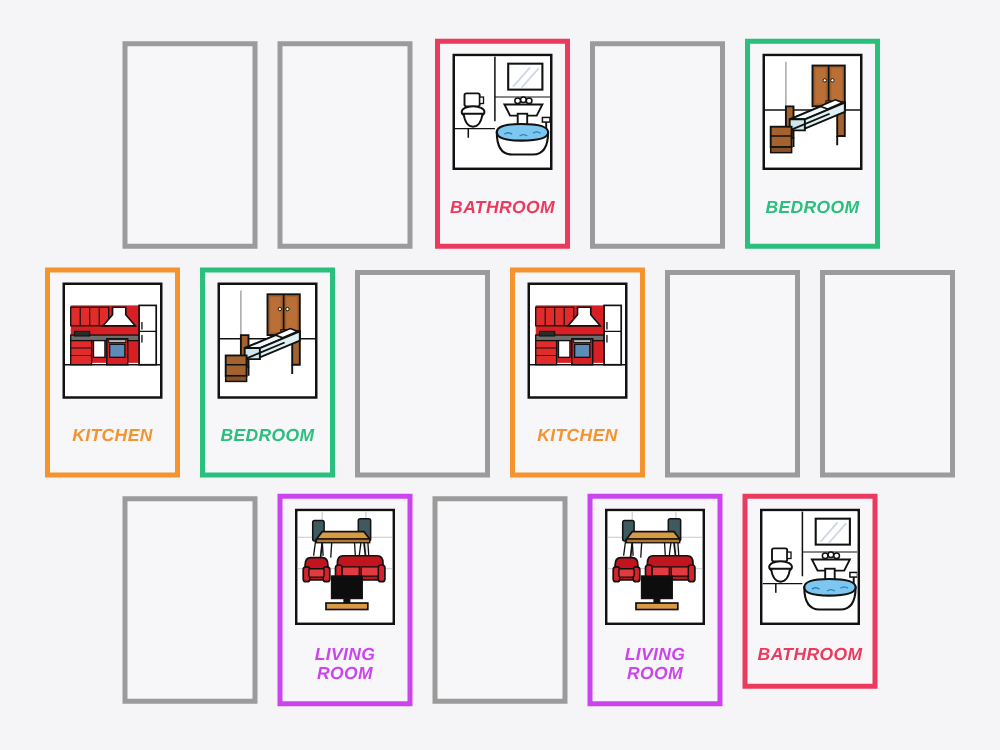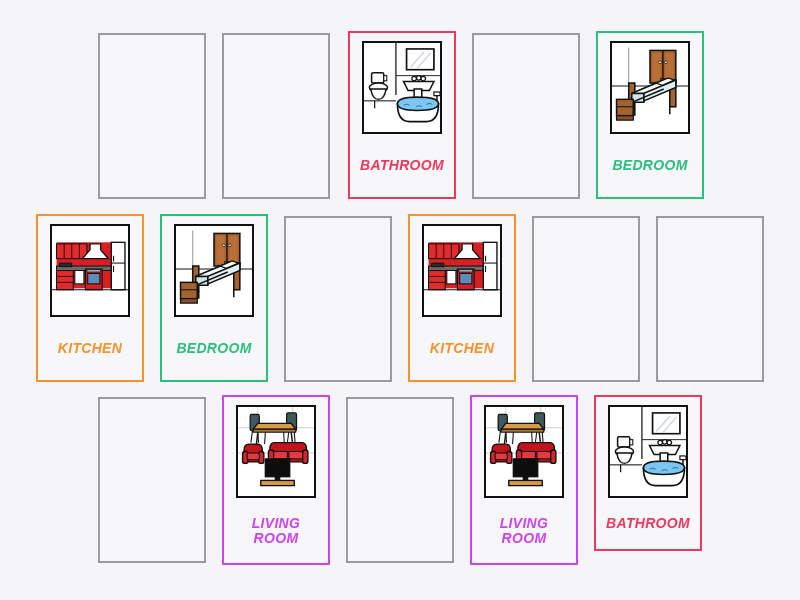--- a/index.html
+++ b/index.html
@@ -17,21 +17,21 @@
   #board {
     position: relative;
     width: 800px;
     height: 600px;
   }
 
   .card {
     position: absolute;
     box-sizing: border-box;
     background: #f7f6f8;
-    border: 2px solid #0f172a;
+    border: 4px solid #0f172a;
     display: flex;
     flex-direction: column;
     align-items: center;
   }
   .card.empty { background: #f7f6f8; }
 
   .card-art {
     box-sizing: border-box;
     border: 2px solid #111111;
     background: #ffffff;

